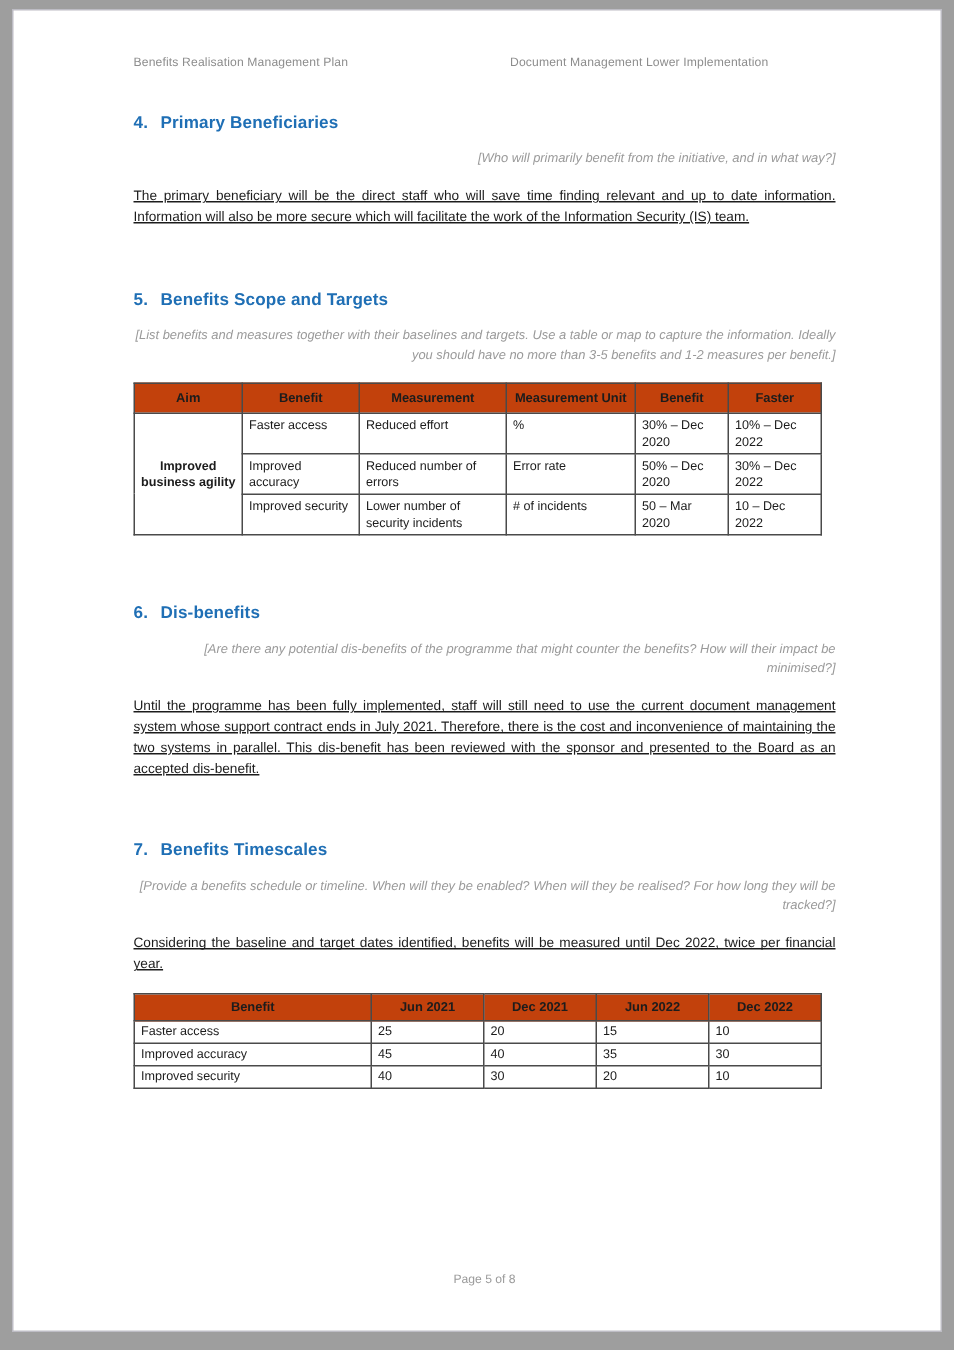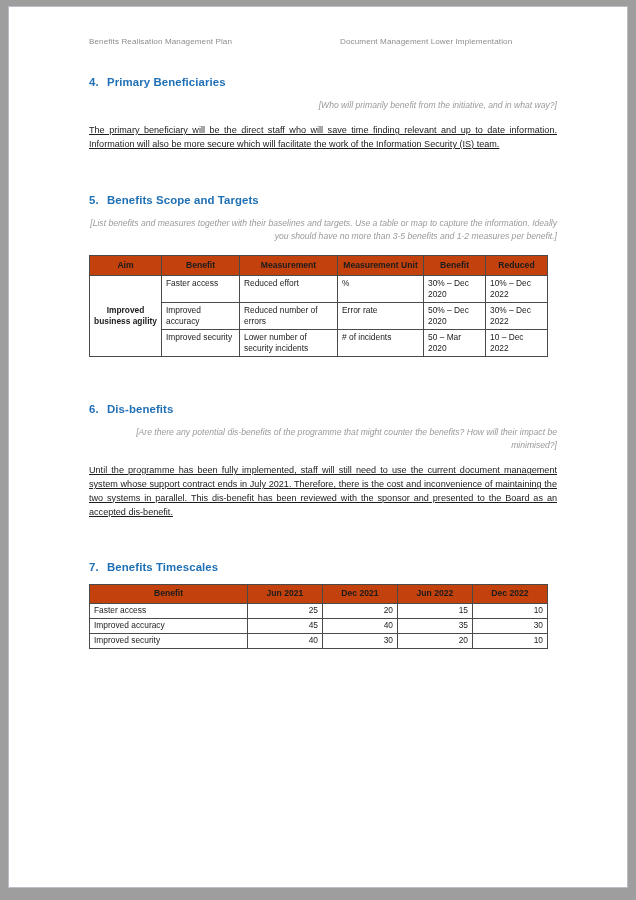--- a/index.html
+++ b/index.html
@@ -98,21 +98,21 @@
   }
   .benefits-table td { height: 22px; }
   .benefits-table td.aim-cell {
     text-align: center;
     vertical-align: middle;
     font-weight: bold;
   }
   .timescale-table { margin-top: 0; }
   .timescale-table th { padding: 3px 3px; }
   .timescale-table td { padding: 1px 4px; height: 12px; }
-  .timescale-table td.num { text-align: right; }
+  .timescale-table td.num { text-align: left; }
 
   
   .doc-footer {
     position: absolute;
     left: 0;
     top: 811px;
     width: 468px;
     text-align: center;
     font-size: 8.1px;
     color: #9a9a9a;
@@ -153,21 +153,21 @@
         <col style="width:62px">
         <col style="width:62px">
       </colgroup>
       <thead>
         <tr>
           <th>Aim</th>
           <th>Benefit</th>
           <th>Measurement</th>
           <th>Measurement Unit</th>
           <th>Benefit</th>
-          <th>Reduced</th>
+          <th>Faster</th>
         </tr>
       </thead>
       <tbody>
         <tr>
           <td class="aim-cell" rowspan="3">Improved business agility</td>
           <td>Faster access</td>
           <td>Reduced effort</td>
           <td>%</td>
           <td>30% – Dec 2020</td>
           <td>10% – Dec 2022</td>
@@ -198,20 +198,22 @@
     </h2>
     <p class="guide-text">[Are there any potential dis-benefits of the programme that might counter the benefits? How will their impact be minimised?]</p>
     <p class="body-text">Until the programme has been fully implemented, staff will still need to use the current document management system whose support contract ends in July 2021. Therefore, there is the cost and inconvenience of maintaining the two systems in parallel. This dis-benefit has been reviewed with the sponsor and presented to the Board as an accepted dis-benefit.</p>
 
     <div class="sec-gap-lg"></div>
 
     <h2 class="section-heading">
       <span class="num">7.</span>
       <span>Benefits Timescales</span>
     </h2>
+    <p class="guide-text">[Provide a benefits schedule or timeline. When will they be enabled? When will they be realised? For how long they will be tracked?]</p>
+    <p class="body-text">Considering the baseline and target dates identified, benefits will be measured until Dec 2022, twice per financial year.</p>
 
     <table class="timescale-table">
       <colgroup>
         <col style="width:158px">
         <col style="width:75px">
         <col style="width:75px">
         <col style="width:75px">
         <col style="width:75px">
       </colgroup>
       <thead>
@@ -241,15 +243,18 @@
         <tr>
           <td>Improved security</td>
           <td class="num">40</td>
           <td class="num">30</td>
           <td class="num">20</td>
           <td class="num">10</td>
         </tr>
       </tbody>
     </table>
 
+    <div class="doc-footer">
+      <span>Page 5 of 8</span>
+    </div>
 
   </div>
 </div>
 
 </body></html>

